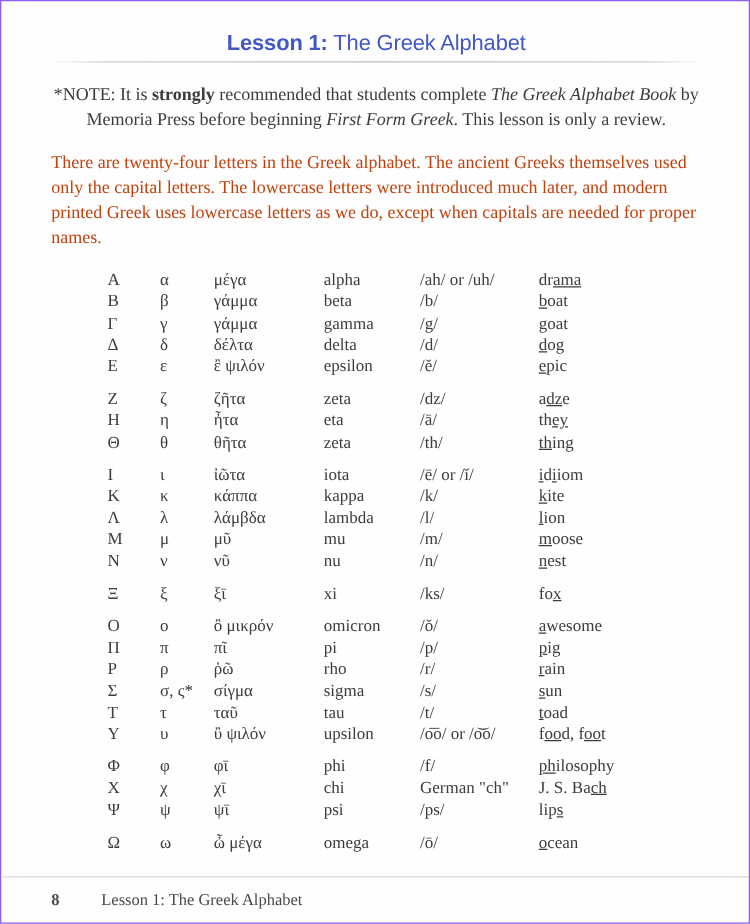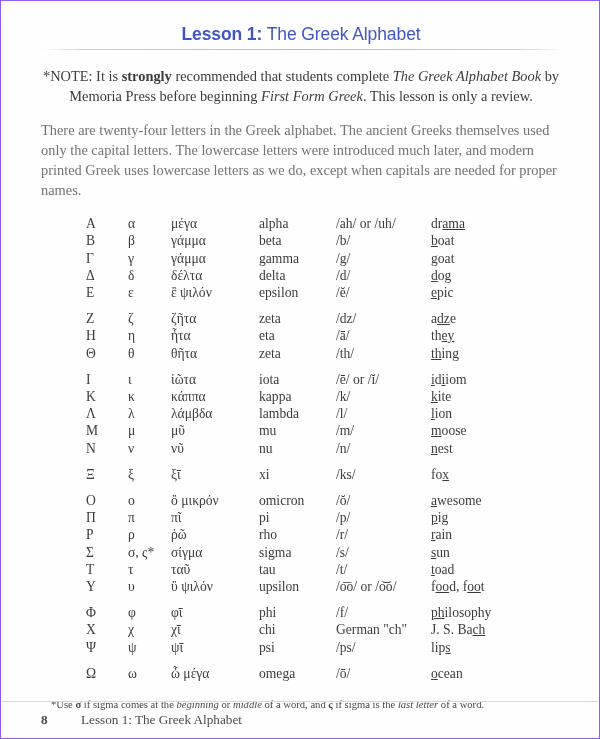--- a/index.html
+++ b/index.html
@@ -66,21 +66,21 @@
     font-weight: bold;
     font-size: 13.5px;
     color: #4257c4;
     margin-top: 13px;
   }
 
   .intro {
     margin-top: 2px;
     font-size: 14.4px;
     line-height: 1.38;
-    color: #737373;
+    color: #c2410c;
   }
 
   
   .alphabet {
     margin-top: 11px;
     margin-left: 45px;
     border-collapse: collapse;
     font-size: 13.6px;
     color: #3c3c3c;
   }
@@ -352,21 +352,20 @@
             <td>Ω</td>
             <td>ω</td>
             <td>ὦ μέγα</td>
             <td>omega</td>
             <td>/ō/</td>
             <td><u>o</u><span>cean</span></td>
           </tr>
         </tbody>
     </table>
 
-    <p class="footnote"><span>*Use </span><b>σ</b><span> if sigma comes at the </span><i>beginning</i><span> or </span><i>middle</i><span> of a word, and </span><b>ς</b><span> if sigma is the </span><i>last letter</i><span> of a word.</span></p>
 
   </div>
 
   <div class="footer-rule"></div>
 
   <div class="footer">
     <span class="page-num">8</span>
     <span class="footer-title">Lesson 1: The Greek Alphabet</span>
   </div>
 

